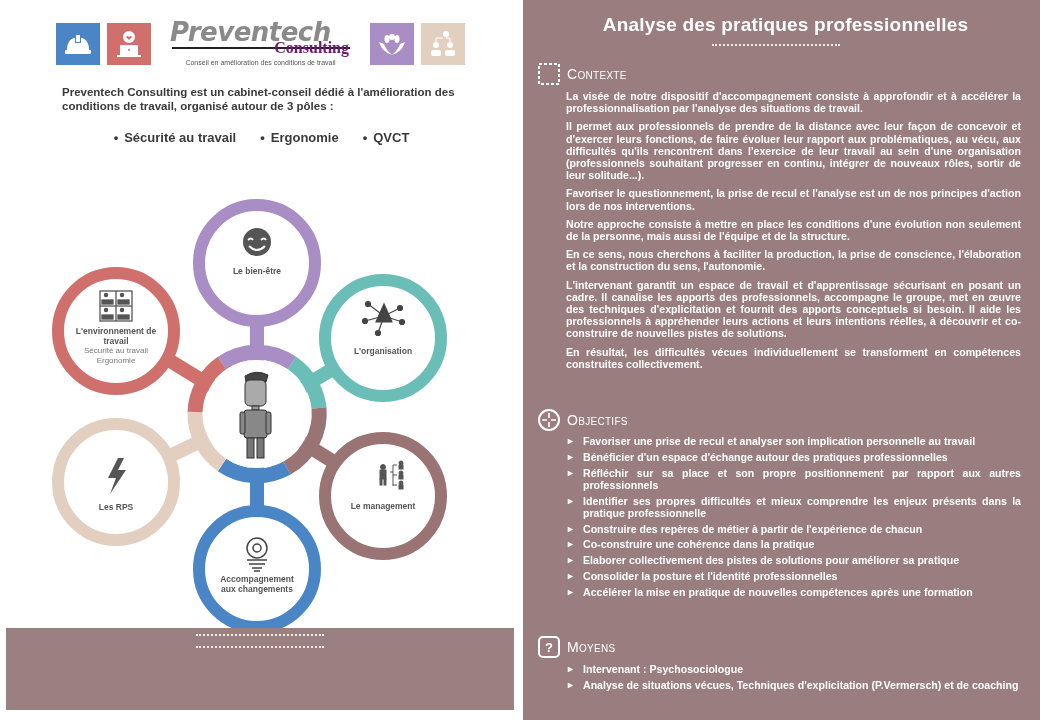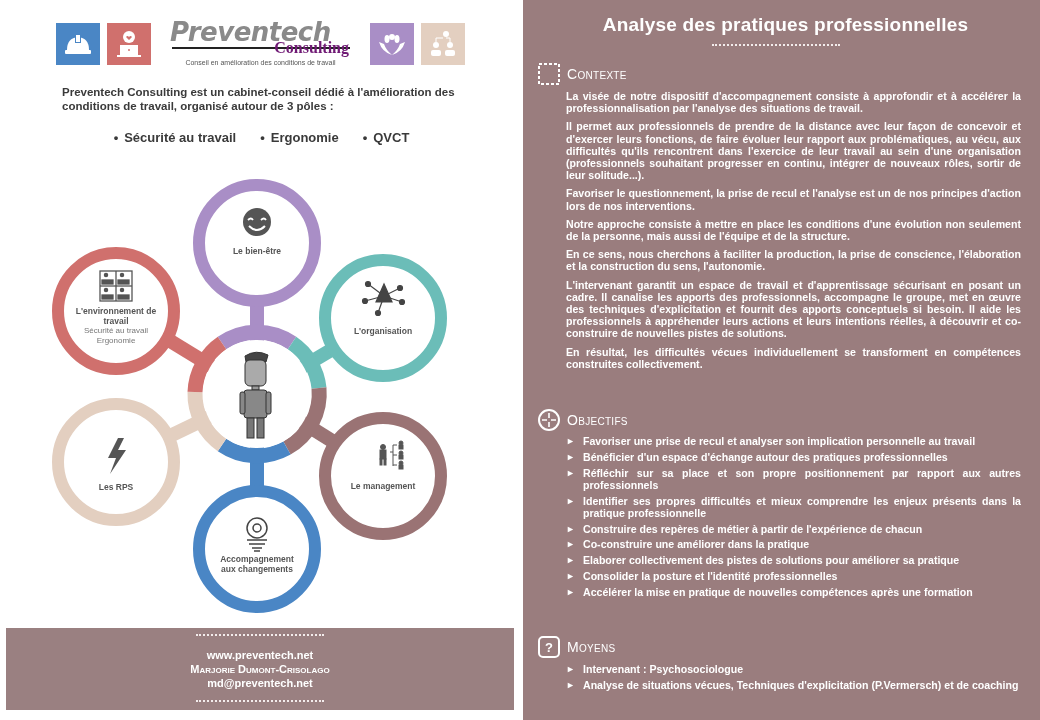--- a/index.html
+++ b/index.html
@@ -16,21 +16,21 @@
   .brand { position: absolute; left: 168px; top: 0; width: 185px; height: 50px; }
   .brand-main { position: absolute; left: 2px; top: -4px; font-family: "DejaVu Sans", sans-serif; font-weight: bold; font-size: 26px; letter-spacing: -0.5px; color: #8a8a8a; font-style: italic; }
   .brand-line { position: absolute; left: 4px; top: 26px; width: 178px; height: 2px; background: #222; }
   .brand-sub { position: absolute; right: 4px; top: 18px; font-family: Liberation Serif, serif; font-weight: bold; font-size: 16px; color: #701a75; }
   .brand-tag { position: absolute; left: 0; top: 38px; width: 185px; text-align: center; font-size: 7px; color: #555; }
 
   .intro { position: absolute; left: 62px; top: 85px; width: 410px; font-size: 11.5px; line-height: 14px; color: #3a3a3a; font-weight: bold; }
   .poles { position: absolute; top: 130px; left: 0; width: 523px; display: flex; justify-content: center; gap: 24px; font-size: 13px; color: #3a3a3a; font-weight: bold; }
   .poles span::before { content: "•"; margin-right: 6px; }
 
-  .diagram { position: absolute; left: 0; top: 156px; width: 421px; height: 460px; }
+  .diagram { position: absolute; left: 0; top: 176px; width: 421px; height: 460px; }
   .diagram svg.graph { position: absolute; left: 0; top: 0; }
 
   .node-label { position: absolute; text-align: center; font-size: 8.5px; font-weight: bold; color: #555; line-height: 10px; }
   .node-sub { font-weight: normal; color: #777; font-size: 8px; }
 
   .contact { position: absolute; left: 6px; top: 628px; width: 508px; height: 82px; background: #9a8081; color: #fff; text-align: center; }
   .dots { width: 128px; margin: 0 auto; border-top: 2px dotted #f3ecec; height: 0; }
   .contact .dots.top { margin-top: 6px; }
   .contact .lines { margin-top: 12px; font-size: 11px; font-weight: bold; line-height: 14px; }
   .contact .name { font-variant: small-caps; font-size: 11px; }
@@ -216,25 +216,20 @@
     <div class="node-label" style="left:212px;top:398px;width:90px;">Accompagnement aux changements</div>
     <div class="node-label" style="left:71px;top:326px;width:90px;">Les RPS</div>
     <div class="node-label" style="left:74px;top:150px;width:84px;">
       <div>L'environnement de travail</div>
       <div class="node-sub">Sécurité au travail Ergonomie</div>
     </div>
   </div>
 
   <div class="contact">
     <div class="dots top"></div>
-    <div class="lines">
-      <div>www.preventech.net</div>
-      <div class="name">Marjorie Dumont-Crisolago</div>
-      <div>md@preventech.net</div>
-    </div>
     <div class="dots bottom"></div>
   </div>
 </div>
 
 <div class="right">
   <div class="r-title">Analyse des pratiques professionnelles</div>
   <div class="r-title-dots"></div>
 
   <div class="sec-head" style="top:62px;">
     <span class="ico">
@@ -262,21 +257,21 @@
         </svg>
     </span>
     <span class="ttl">Objectifs</span>
   </div>
   <ul class="bullets" style="top:435px;">
     <li>Favoriser une prise de recul et analyser son implication personnelle au travail</li>
     <li>Bénéficier d'un espace d'échange autour des pratiques professionnelles</li>
     <li>Réfléchir sur sa place et son propre positionnement par rapport aux autres professionnels</li>
     <li>Identifier ses propres difficultés et mieux comprendre les enjeux présents dans la pratique professionnelle</li>
     <li>Construire des repères de métier à partir de l'expérience de chacun</li>
-    <li>Co-construire une améliorer dans la pratique</li>
+    <li>Co-construire une cohérence dans la pratique</li>
     <li>Elaborer collectivement des pistes de solutions pour améliorer sa pratique</li>
     <li>Consolider la posture et l'identité professionnelles</li>
     <li>Accélérer la mise en pratique de nouvelles compétences après une formation</li>
   </ul>
 
   <div class="sec-head" style="top:635px;">
     <span class="ico">
       <svg width="24" height="24" viewBox="0 0 24 24">
           <rect x="2" y="2" width="20" height="20" rx="4" fill="none" stroke="#fff" stroke-width="2"></rect>
           <text x="12" y="17" text-anchor="middle" font-size="13" font-weight="bold" fill="#fff" font-family="Liberation Sans, sans-serif">?</text>

